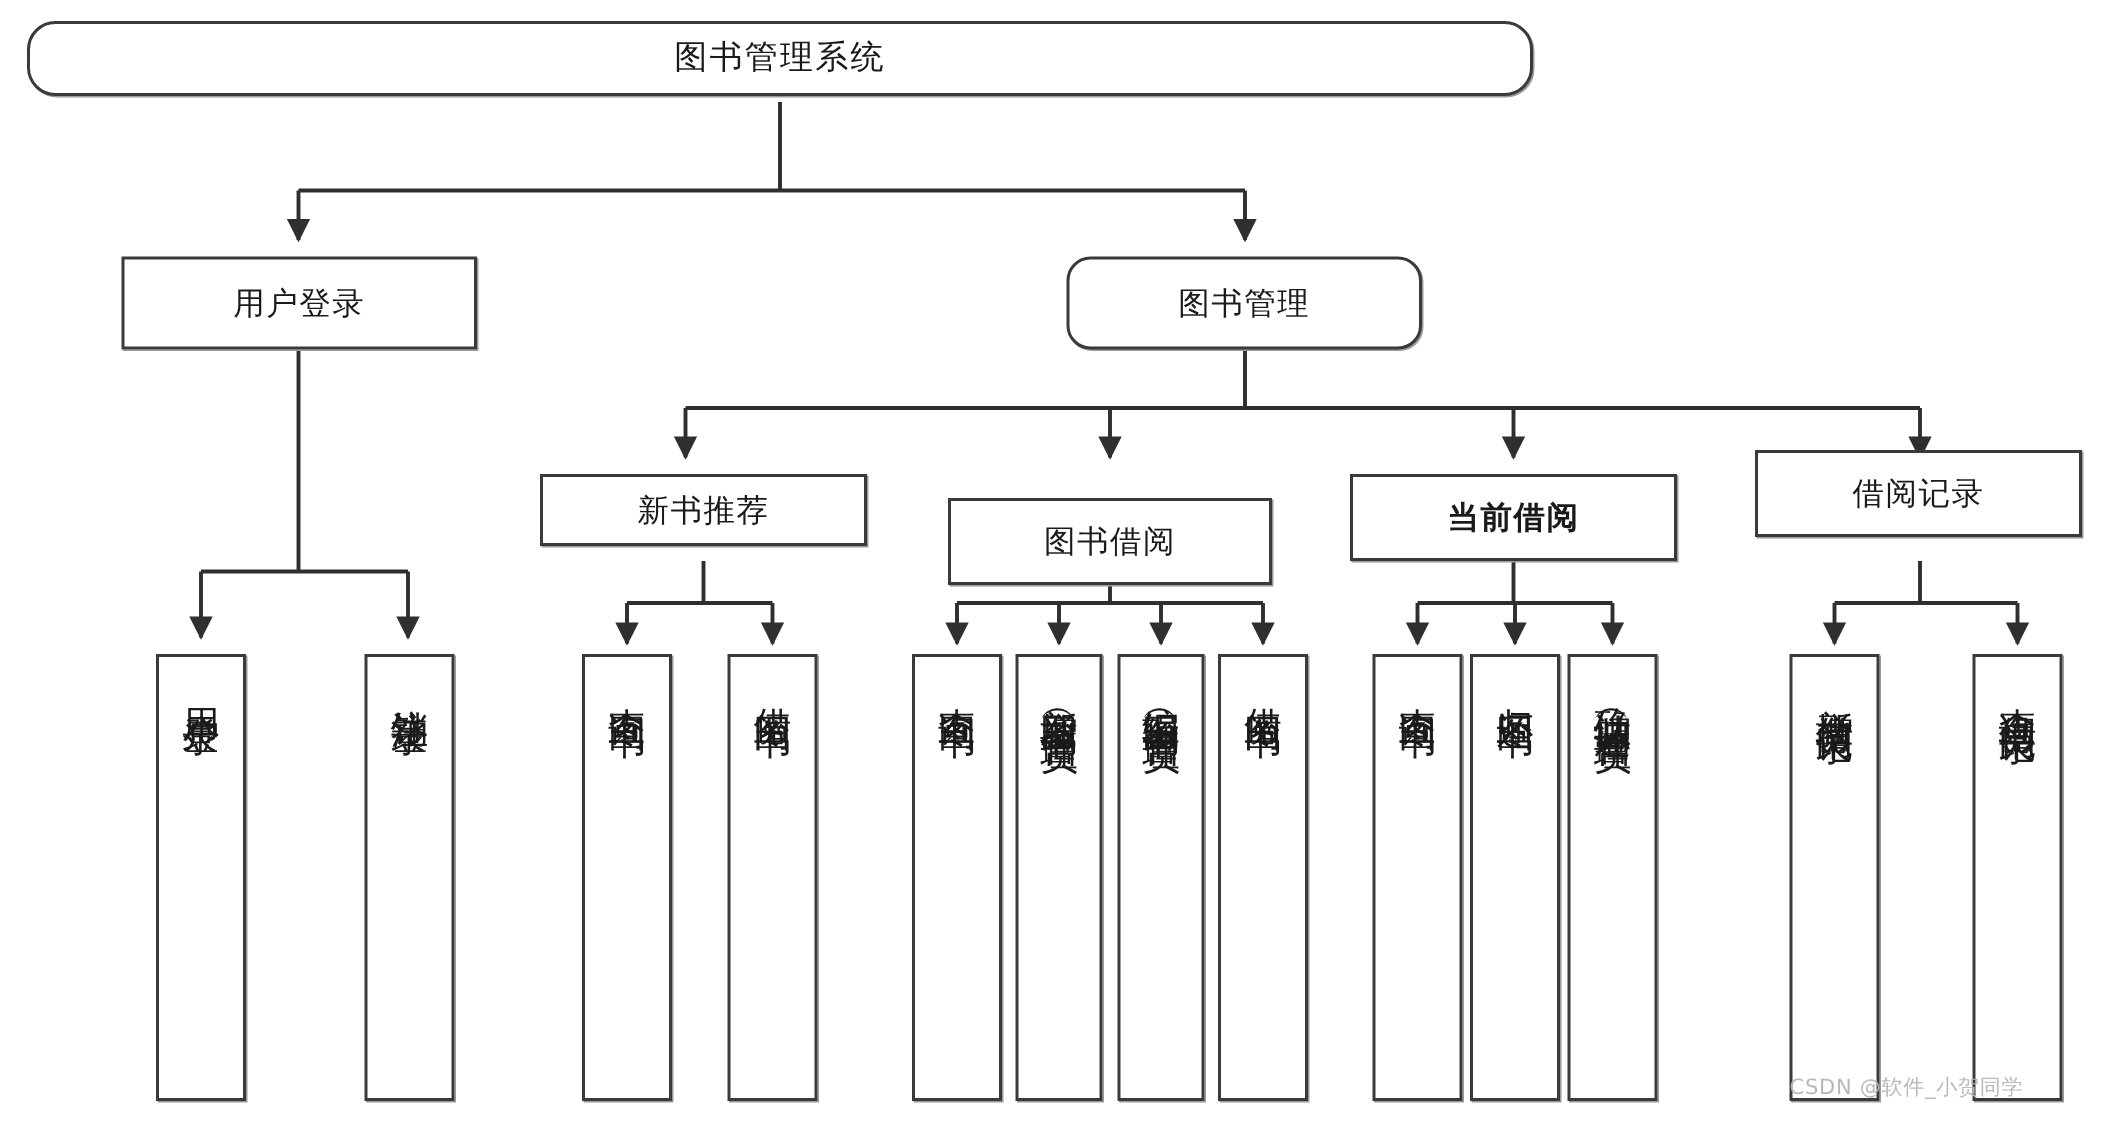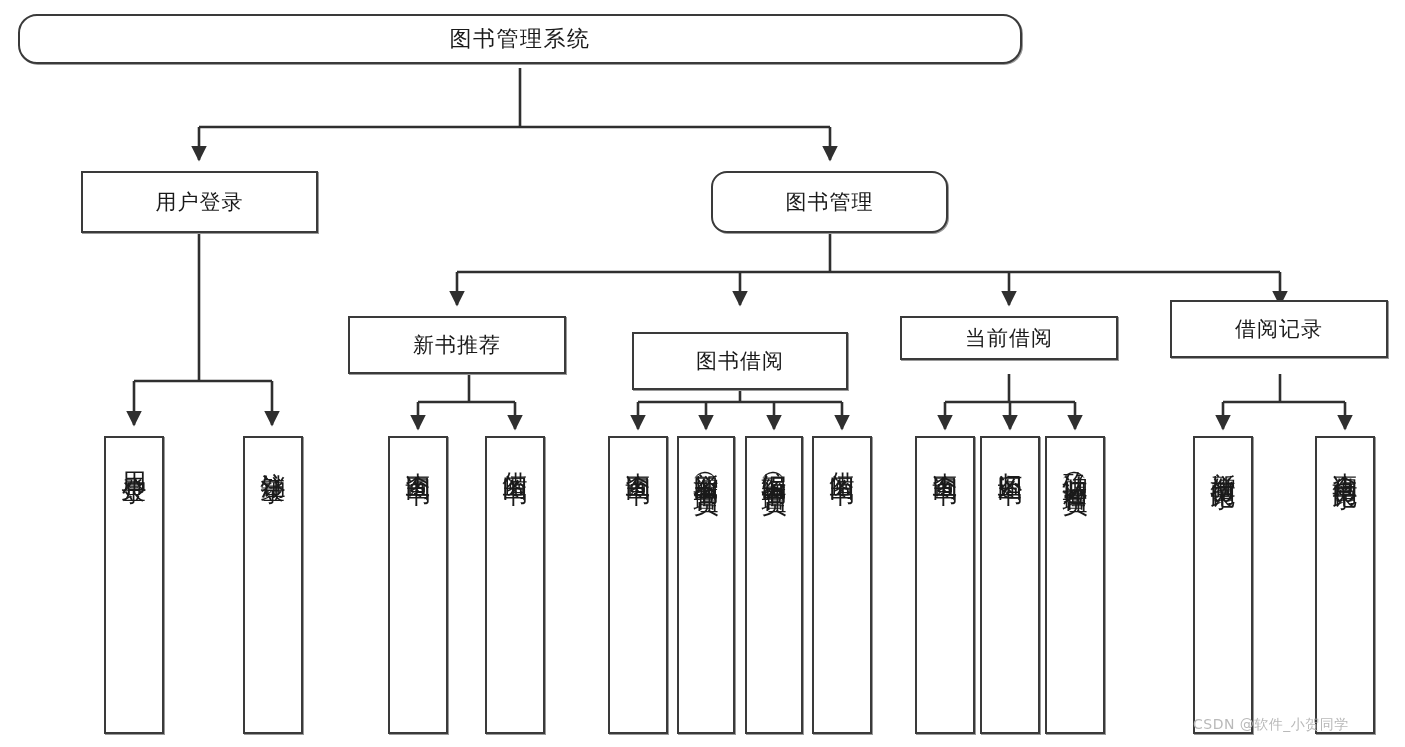--- a/index.html
+++ b/index.html
@@ -115,27 +115,27 @@
     <span class="label">图书管理系统</span>
   </div>
 
   <div class="node horiz" style="left:81px;top:171px;width:237px;height:62px;">
     <span class="label">用户登录</span>
   </div>
   <div class="node horiz" style="left:711px;top:171px;width:237px;height:62px;border-radius:16px;">
     <span class="label">图书管理</span>
   </div>
 
-  <div class="node horiz" style="left:348px;top:316px;width:218px;height:58px;">
+  <div class="node horiz" style="left:360px;top:316px;width:218px;height:48px;">
     <span class="label">新书推荐</span>
   </div>
   <div class="node horiz" style="left:632px;top:332px;width:216px;height:58px;">
     <span class="label">图书借阅</span>
   </div>
-  <div class="node horiz" style="left:900px;top:316px;width:218px;height:44px;">
+  <div class="node horiz" style="left:900px;top:316px;width:218px;height:58px;font-weight:bold;">
     <span class="label">当前借阅</span>
   </div>
   <div class="node horiz" style="left:1170px;top:300px;width:218px;height:58px;">
     <span class="label">借阅记录</span>
   </div>
 
   <div class="node vert" style="left:104px;top:436px;width:60px;height:298px;">
     <span class="label">用户登录</span>
   </div>
   <div class="node vert" style="left:243px;top:436px;width:60px;height:298px;">

